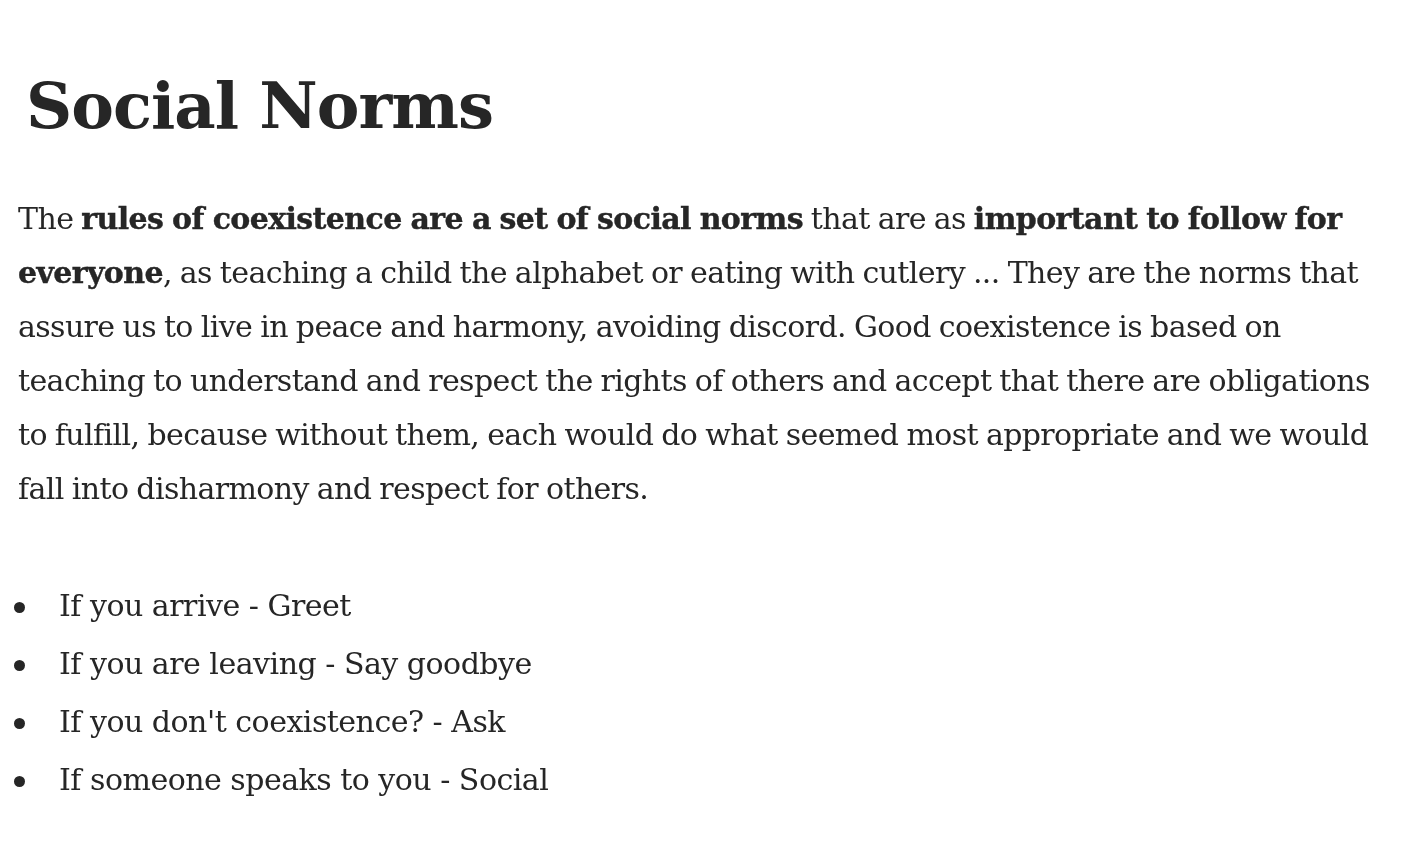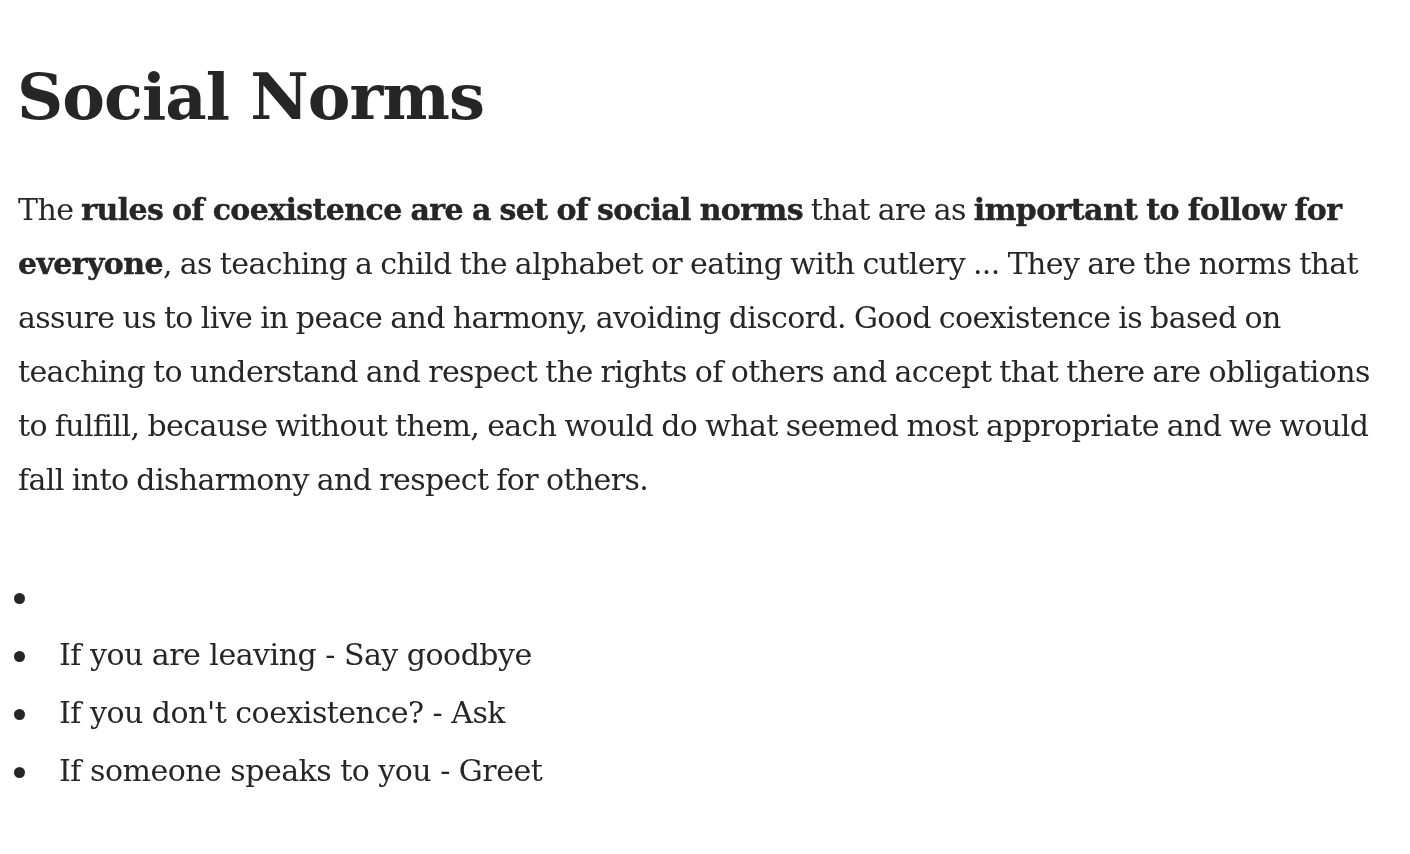--- a/index.html
+++ b/index.html
@@ -13,21 +13,21 @@
     body {
       font-family: "DejaVu Serif", "Liberation Serif", serif;
       color: #262626;
     }
     .page {
       position: relative;
       padding: 0 0 0 10px;
       width: 1390px;
     }
     h1 {
-      margin: 7px;
+      margin: 16px;
       padding-top: 50px;
       font-size: 64px;
       line-height: 80px;
       font-weight: bold;
       letter-spacing: -1px;
       color: #262626;
     }
     .intro {
       margin: 46px 0 0 8px;
       font-size: 30px;
@@ -68,27 +68,28 @@
 <body>
 
 <div class="page">
   <h1>Social Norms</h1>
 
   <p class="intro"><span>The </span><span class="strong">rules of coexistence are a set of social norms</span><span> that are as </span><span class="strong">important to follow for everyone</span><span>, as teaching a child the alphabet or eating with cutlery ... They are the norms that assure us to live in peace and harmony, avoiding discord. Good coexistence is based on teaching to understand and respect the rights of others and accept that there are obligations to fulfill, because without them, each would do what seemed most appropriate and we would fall into disharmony and respect for others.</span></p>
 
   <ul class="rules">
     <li>
       <span class="bullet"></span>
+      <span>If you arrive - Greet</span>
     </li>
     <li>
       <span class="bullet"></span>
       <span>If you are leaving - Say goodbye</span>
     </li>
     <li>
       <span class="bullet"></span>
       <span>If you don't coexistence? - Ask</span>
     </li>
     <li>
       <span class="bullet"></span>
-      <span>If someone speaks to you - Greet</span>
+      <span>If someone speaks to you - Social</span>
     </li>
   </ul>
 </div>
 
 </body></html>

